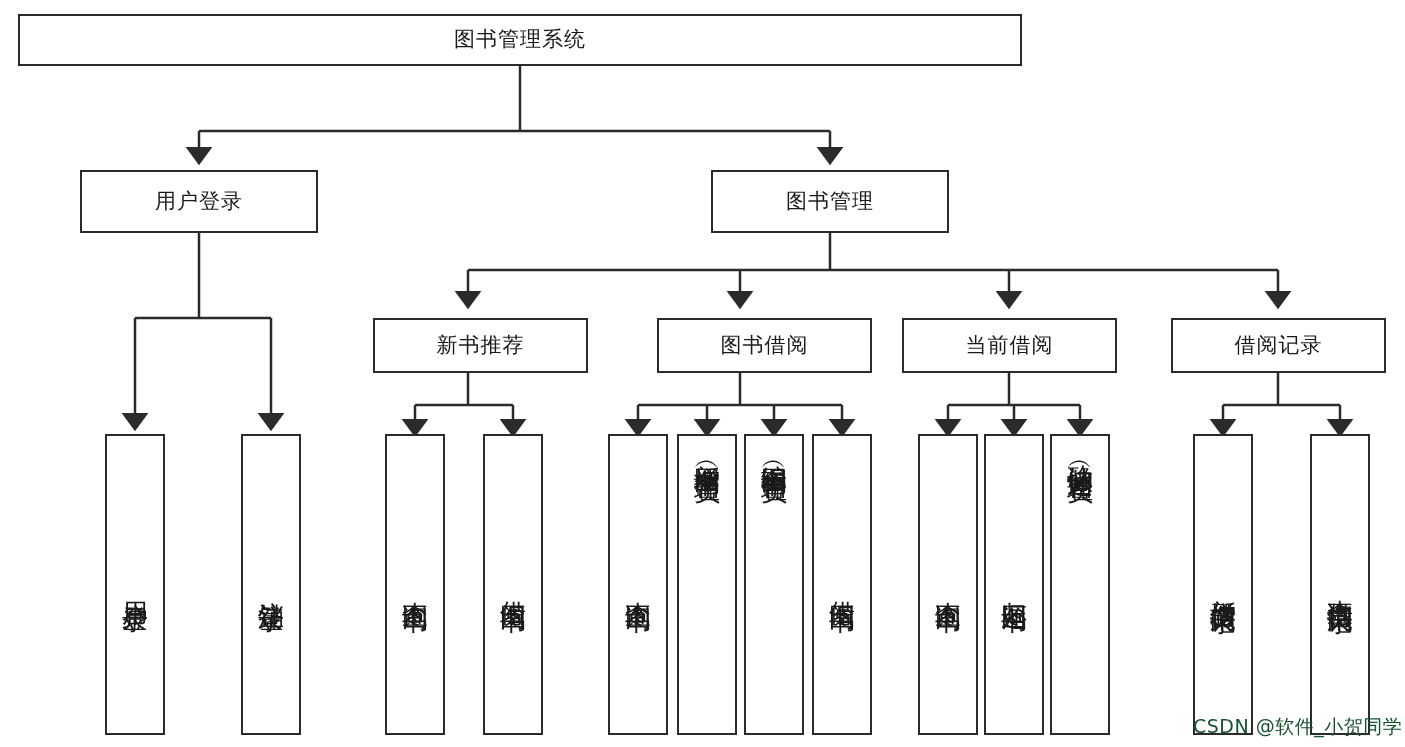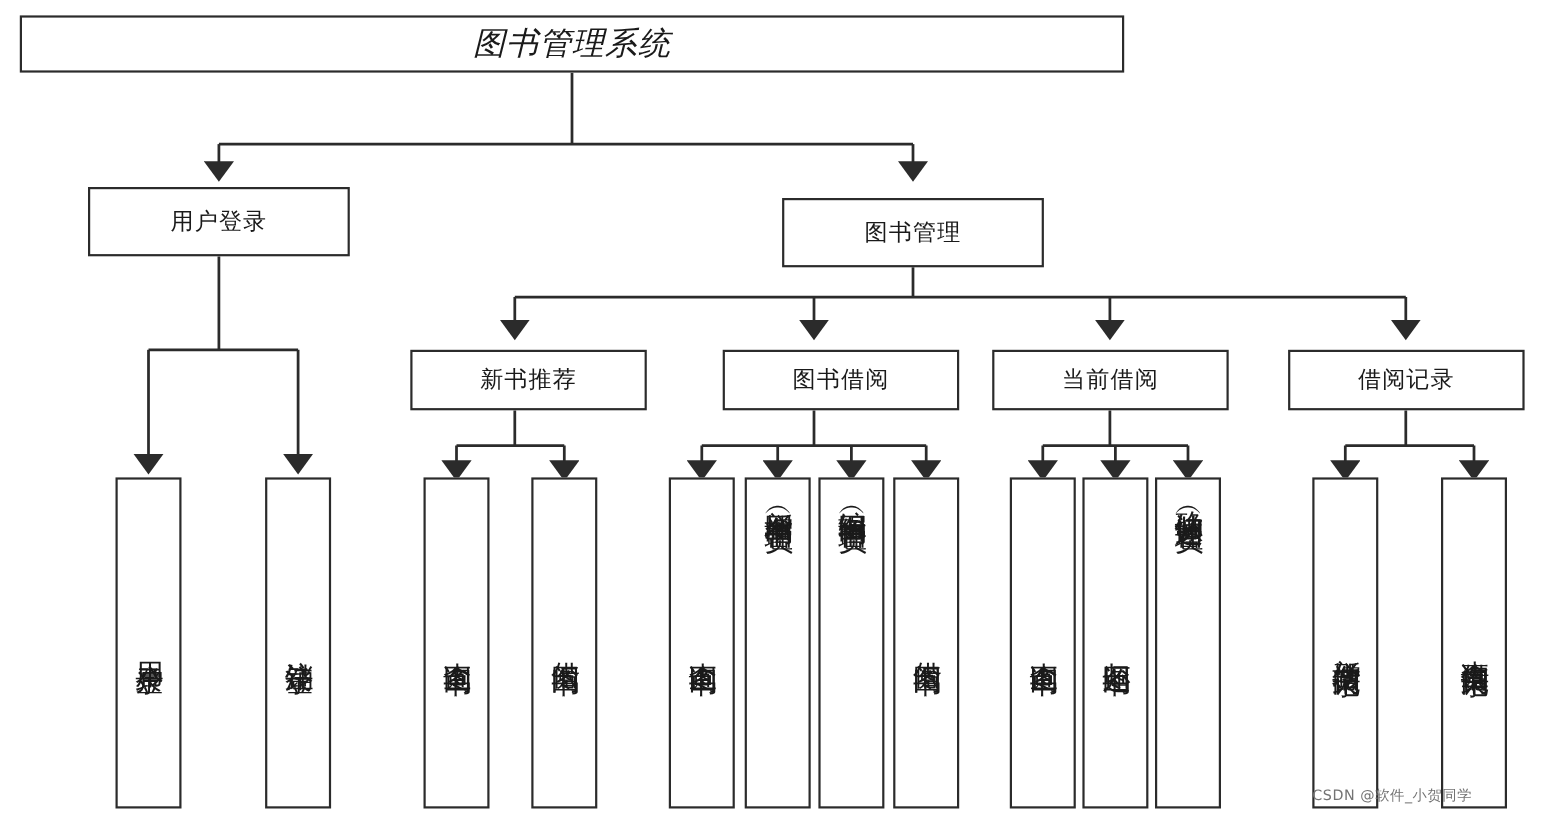--- a/index.html
+++ b/index.html
@@ -35,22 +35,21 @@
     align-items: center;
     justify-content: center;
     color: #1a1a1a;
   }
   .node.h {
     font-size: 21px;
     letter-spacing: 1px;
     line-height: 1.1;
   }
   .node.root {
-    font-size: 29px;
-    font-style: italic;
+    font-size: 21px;
   }
   
   .node.v {
     align-items: flex-start;
     justify-content: center;
     padding-top: 8px;
   }
   .node.v .vtext {
     writing-mode: vertical-rl;
     text-orientation: upright;
@@ -60,22 +59,22 @@
     white-space: nowrap;
     color: #1a1a1a;
   }
   
   .node.v.mid {
     align-items: center;
     padding-top: 0;
   }
   .watermark {
     position: absolute;
-    font-size: 13px;
-    color: #737373;
+    font-size: 19px;
+    color: #14532d;
     white-space: nowrap;
     letter-spacing: 0.5px;
   }
 </style>
 </head>
 <body>
 
 <div id="canvas">
 
   <svg id="edges" viewBox="0 0 1405 747" width="1405" height="747" xmlns="http://www.w3.org/2000/svg">
@@ -128,21 +127,21 @@
     </g>
   </svg>
 
   <div class="node h root" style="left:18px; top:14px; width:1004px; height:52px;">
     <span>图书管理系统</span>
   </div>
 
   <div class="node h" style="left:80px; top:170px; width:238px; height:63px;">
     <span>用户登录</span>
   </div>
-  <div class="node h" style="left:711px; top:180px; width:238px; height:63px;">
+  <div class="node h" style="left:711px; top:170px; width:238px; height:63px;">
     <span>图书管理</span>
   </div>
 
   <div class="node h" style="left:361px; top:318px; width:215px; height:55px;margin-left:12px;">
     <span>新书推荐</span>
   </div>
   <div class="node h" style="left:633px; top:318px; width:215px; height:55px;margin-left:24px;">
     <span>图书借阅</span>
   </div>
   <div class="node h" style="left:1171px; top:318px; width:215px; height:55px;">

